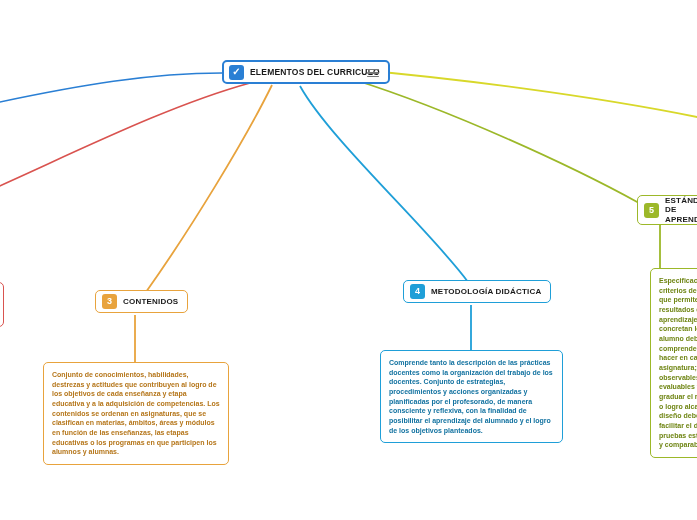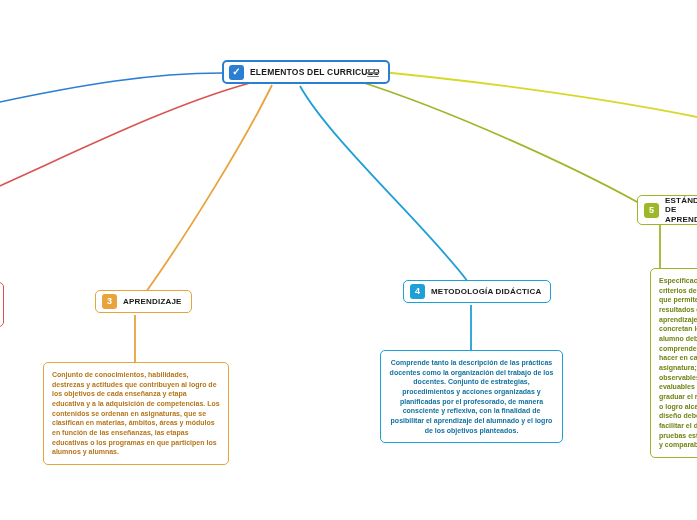--- a/index.html
+++ b/index.html
@@ -94,21 +94,21 @@
     padding: 7px 8px;
     font-size: 7px;
     line-height: 1.38;
     font-weight: bold;
   }
 
   
   .c-orange { border: 1.5px solid #e8a33d; }
   .c-orange-text { color: #b5761a; }
   .c-blue { border: 1.5px solid #1f9fd8; }
-  .c-blue-text { color: #1272a0; text-align: center; }
+  .c-blue-text { color: #1272a0; }
   .c-green { border: 1.5px solid #9cb829; }
   .c-green-text { color: #6f8513; }
   .c-red { border: 1.5px solid #d9534f; }
   .b-orange { background: #e8a33d; }
   .b-cyan { background: #1f9fd8; }
   .b-green { background: #9cb829; }
 
   .check-badge {
     background: #2a7fd4;
     color: #fff;
@@ -144,21 +144,21 @@
     <span class="node-title">ELEMENTOS DEL CURRICULO</span>
   </div>
   <div class="hamburger" style="left:367px; top:67px;">
     <span></span>
       <span></span>
       <span></span>
   </div>
 
   <div class="node node-branch c-orange" style="left:95px; top:290px;">
     <span class="badge b-orange">3</span>
-    <span class="node-title c-orange-text">APRENDIZAJE</span>
+    <span class="node-title c-orange-text">CONTENIDOS</span>
   </div>
   <div class="leaf c-orange c-orange-text" style="left:43px; top:362px; width:186px;">Conjunto de conocimientos, habilidades, destrezas y actitudes que contribuyen al logro de los objetivos de cada enseñanza y etapa educativa y a la adquisición de competencias. Los contenidos se ordenan en asignaturas, que se clasifican en materias, ámbitos, áreas y módulos en función de las enseñanzas, las etapas educativas o los programas en que participen los alumnos y alumnas.</div>
 
   <div class="node node-branch c-blue" style="left:403px; top:280px;">
     <span class="badge b-cyan">4</span>
     <span class="node-title c-blue-text">METODOLOGÍA DIDÁCTICA</span>
   </div>
   <div class="leaf c-blue c-blue-text" style="left:380px; top:350px; width:183px;">Comprende tanto la descripción de las prácticas docentes como la organización del trabajo de los docentes. Conjunto de estrategias, procedimientos y acciones organizadas y planificadas por el profesorado, de manera consciente y reflexiva, con la finalidad de posibilitar el aprendizaje del alumnado y el logro de los objetivos planteados.</div>
 
   <div class="node node-branch c-green" style="left:637px; top:195px; height:30px; align-items:center;">

